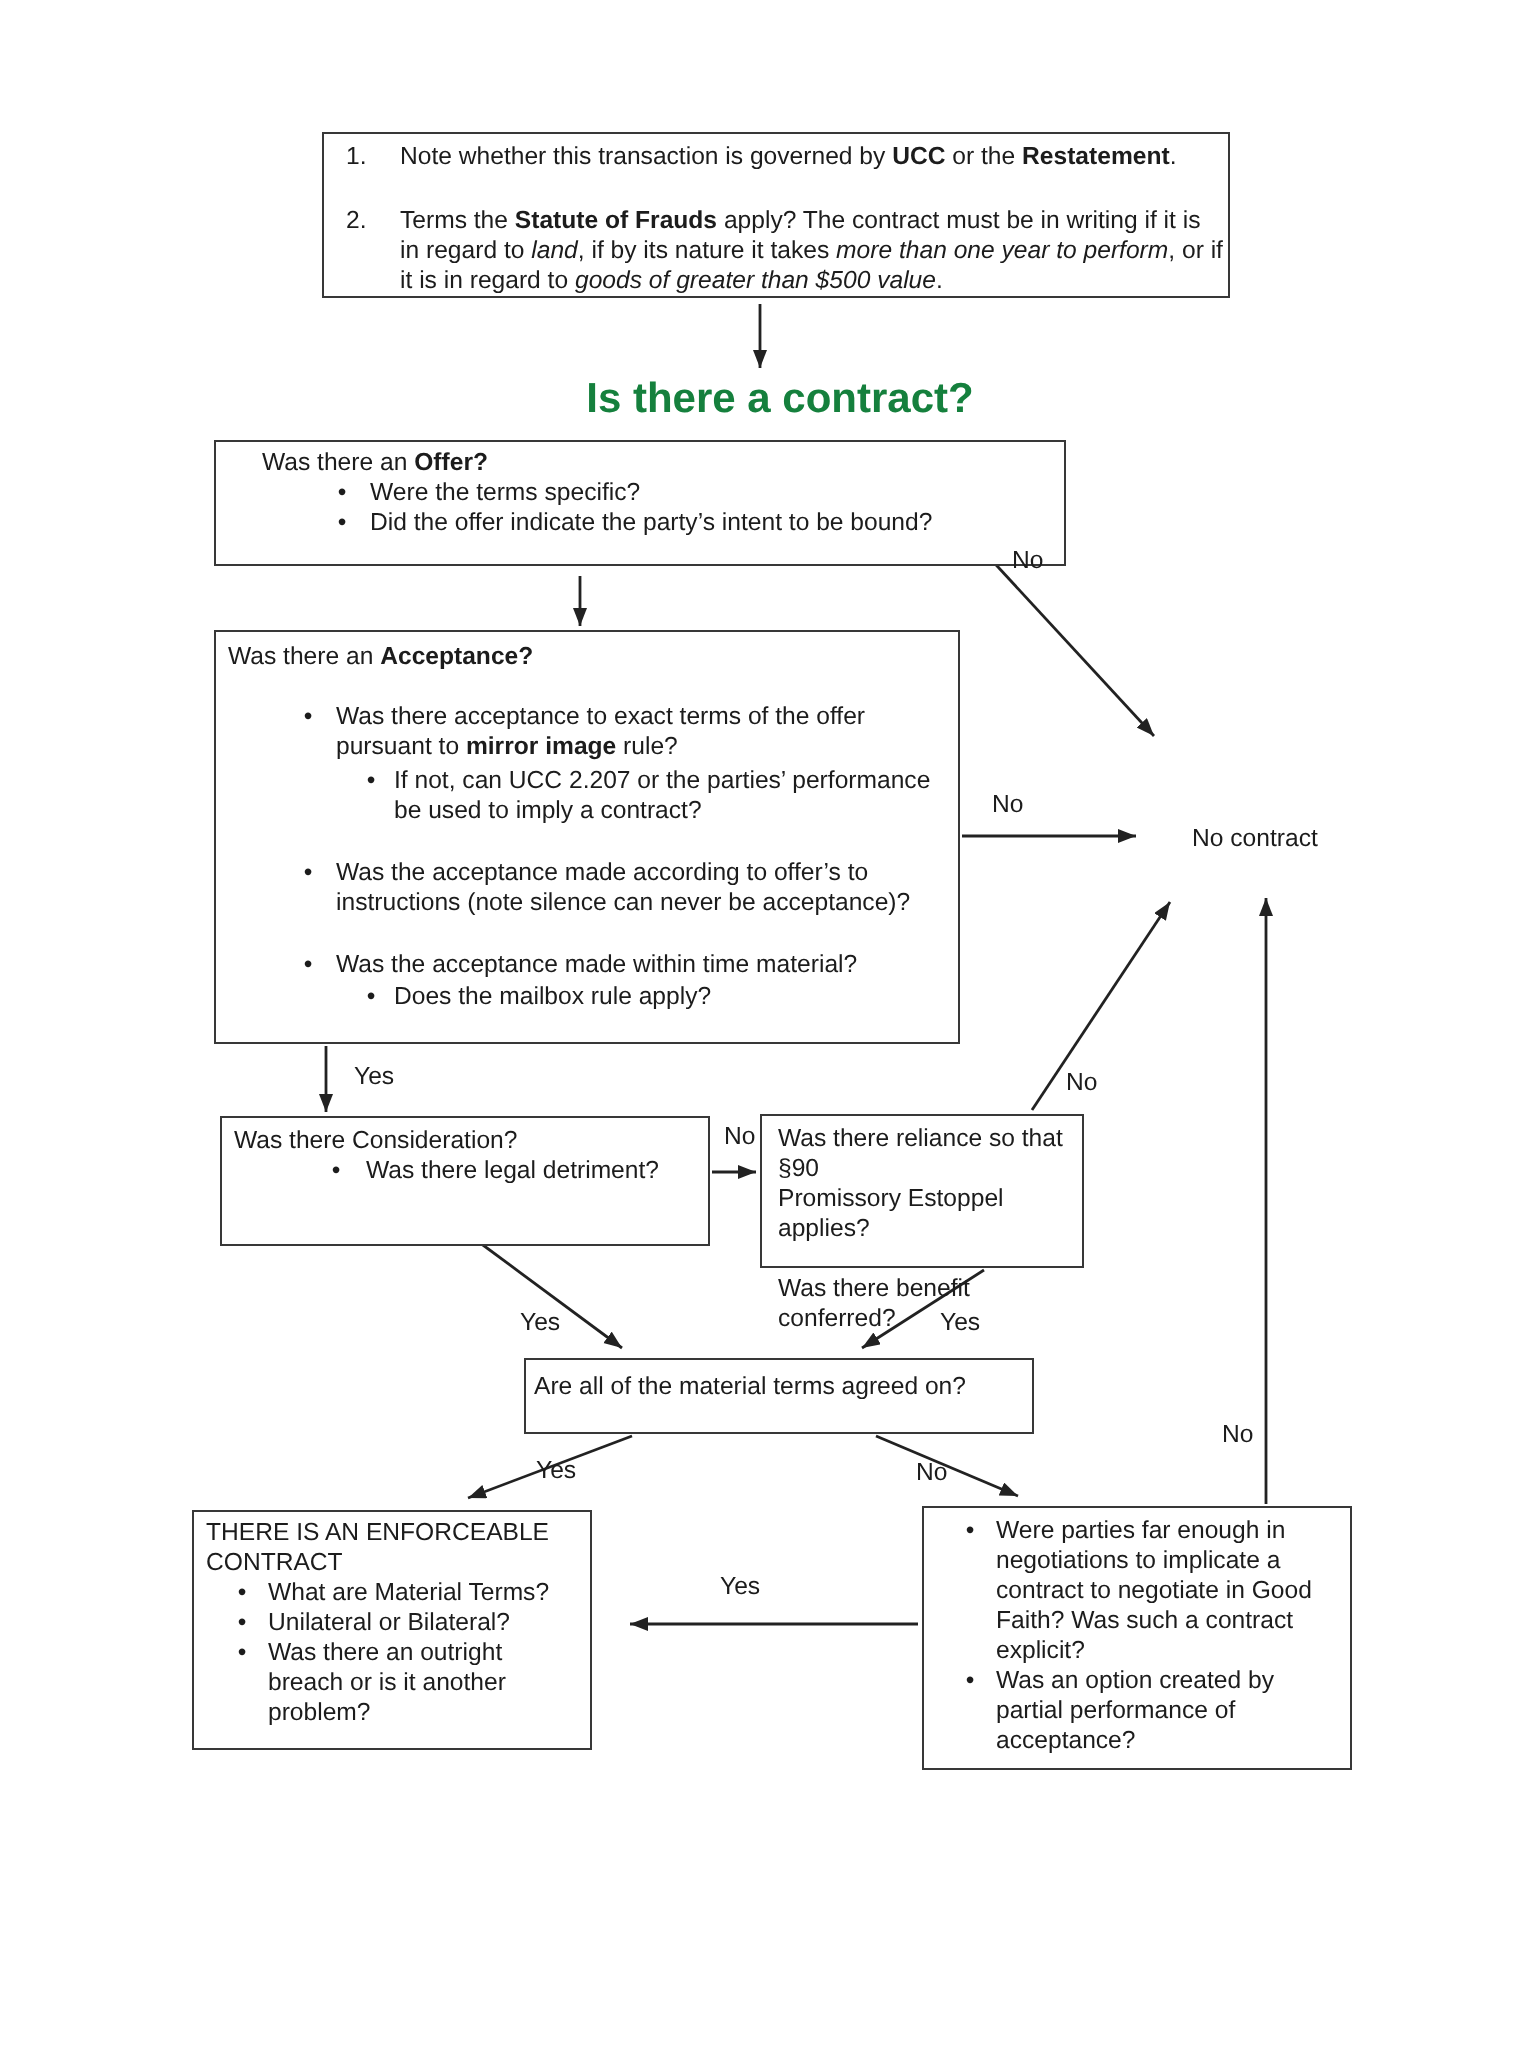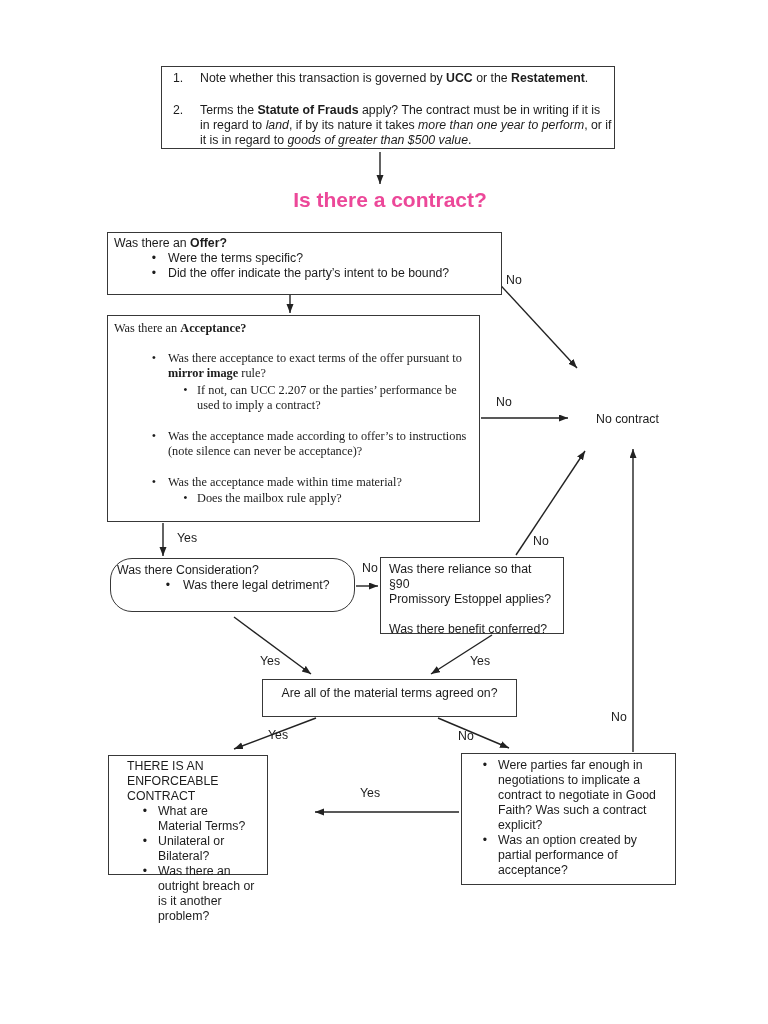--- a/index.html
+++ b/index.html
@@ -5,43 +5,43 @@
   html,body{margin:0;padding:0;background:#ffffff;}
   .page{
     position:relative;width:768px;height:1024px;background:#ffffff;overflow:hidden;
     font-family:"Liberation Sans","DejaVu Sans",sans-serif;
     font-size:12.3px;line-height:15px;color:#1c1c1c;
   }
   svg.arrows{position:absolute;left:0;top:0;}
   .box{position:absolute;box-sizing:border-box;border:1.6px solid #383838;background:#ffffff;}
   .title{
     position:absolute;left:240px;top:188px;width:300px;text-align:center;
-    font-weight:bold;font-size:21px;line-height:24px;color:#ec4899;
+    font-weight:bold;font-size:21px;line-height:24px;color:#15803d;
   }
   .lbl{position:absolute;white-space:nowrap;}
   .numrow{display:flex;align-items:flex-start;}
   .numrow .num{flex:0 0 auto;margin-left:11px;width:27px;}
   .numrow .itxt{flex:1 1 auto;padding-right:1px;}
   .brow{display:flex;align-items:flex-start;}
   .bdot{flex:0 0 auto;text-align:center;}
   .lvl1>.bdot{margin-left:26px;width:28px;}
   .lvl2>.bdot{margin-left:60px;width:23px;}
   .cons>.bdot{margin-left:36px;width:30px;}
   .enf>.bdot{margin-left:5px;width:26px;}
   .neg>.bdot{margin-left:10px;width:26px;}
   .btxt{flex:1 1 auto;}
   .blk{display:block;}
   b{font-weight:bold;margin-top:34px;} i{font-style:italic;}
   .intro{left:161px;top:66px;width:454px;height:83px;padding:4px 0 0 0;}
-  .offer{left:107px;top:232px;width:395px;height:63px;padding:3px 8px 0 6px;}
-  .accept{left:107px;top:315px;width:373px;height:207px;padding:5px 8px 0 6px;font-family:Liberation Serif, serif;}
-  .consid{left:110px;top:558px;width:245px;height:54px;padding:4px 8px 16px 6px;border-radius:22px;}
-  .estop{left:380px;top:557px;width:184px;height:77px;padding:4px 8px 0 8px;}
-  .material{left:262px;top:679px;width:255px;height:38px;padding:6px 4px 0 4px;text-align:center;}
-  .enforce{left:108px;top:755px;width:160px;height:120px;padding:3px 12px 0 18px;}
+  .offer{left:107px;top:220px;width:426px;height:63px;padding:3px 8px 0 23px;}
+  .accept{left:107px;top:315px;width:373px;height:207px;padding:5px 8px 0 6px;}
+  .consid{left:110px;top:558px;width:245px;height:65px;padding:4px 8px 16px 6px;}
+  .estop{left:380px;top:557px;width:162px;height:77px;padding:4px 8px 0 8px;}
+  .material{left:262px;top:679px;width:255px;height:38px;padding:6px 4px 0 4px;}
+  .enforce{left:96px;top:755px;width:200px;height:120px;padding:3px 12px 0 6px;}
   .negot{left:461px;top:753px;width:215px;height:132px;padding:4px 10px 0 0;}
 </style>
 </head>
 <body>
 
 <div class="page">
 
   <svg class="arrows" width="768" height="1024" viewBox="0 0 768 1024" fill="none">
     <defs>
       <marker id="ah" markerWidth="10" markerHeight="8" refX="9" refY="3.5" orient="auto" markerUnits="userSpaceOnUse">

